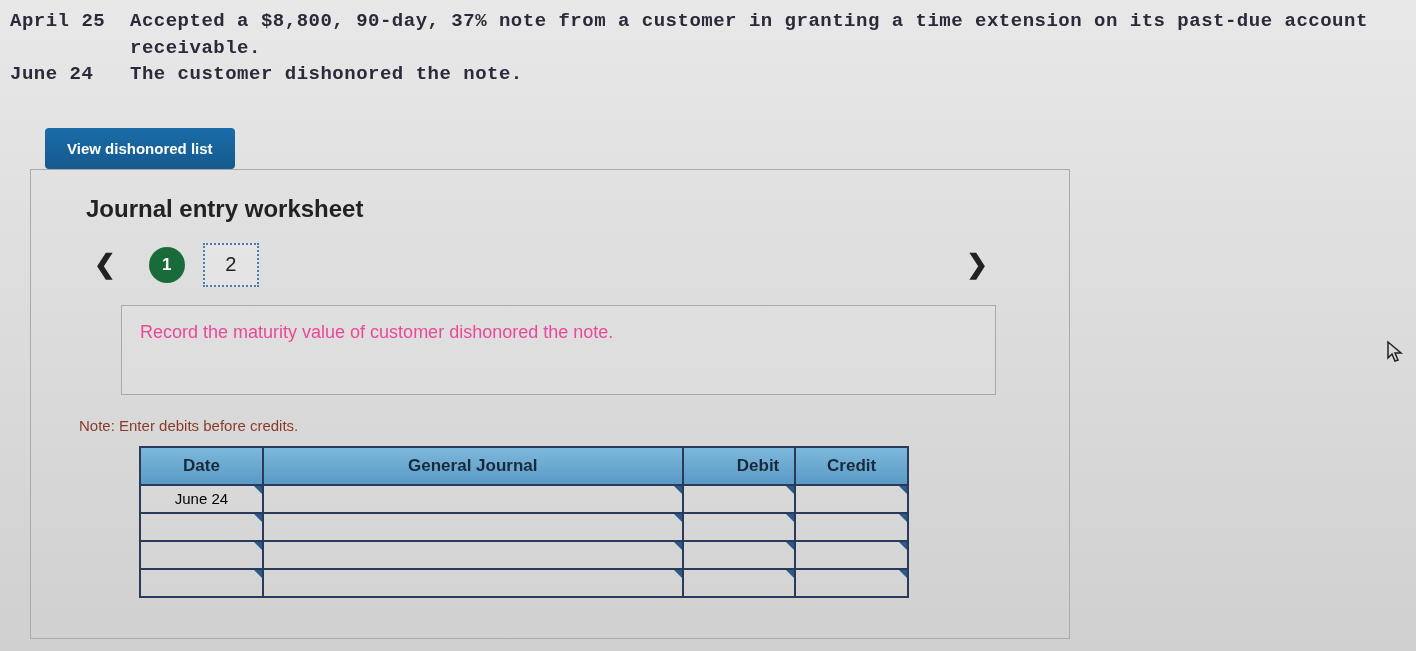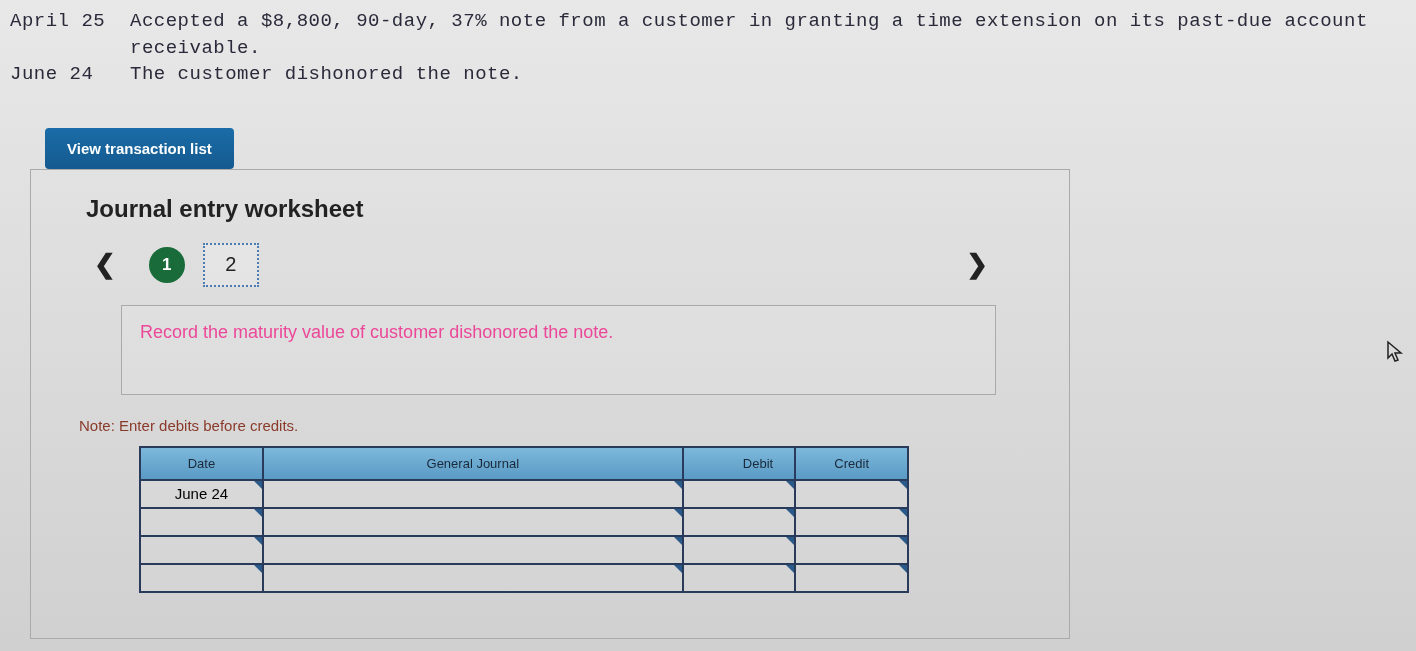--- a/index.html
+++ b/index.html
@@ -19,20 +19,21 @@
       font-family: 'Courier New', monospace;
       font-size: 19px;
       color: #2a2a3a;
       padding: 8px 10px 10px 10px;
       line-height: 1.4;
       letter-spacing: 0.5px;
     }
     .transaction-row {
       display: flex;
       gap: 20px;
+      font-weight: bold;
     }
     .transaction-date {
       min-width: 100px;
     }
     .view-transaction-btn {
       background: linear-gradient(to bottom, #1a6ca8, #155a8f);
       color: #fff;
       font-weight: bold;
       font-size: 15px;
       padding: 12px 22px;
@@ -123,22 +124,22 @@
       margin: 22px 0 12px 48px;
     }
     .journal-table {
       margin-left: 108px;
       border-collapse: collapse;
       width: 770px;
     }
     .journal-table th {
       background: linear-gradient(to bottom, #7db8db, #5a9ac5);
       color: #1a2a3a;
-      font-weight: normal;
-      font-size: 13px;
+      font-weight: bold;
+      font-size: 17px;
       padding: 8px 6px;
       border: 2px solid #2a3a5a;
       text-align: center;
     }
     .journal-table th.date-col { width: 120px; }
     .journal-table th.gj-col { width: 410px; }
     .journal-table th.debit-col { width: 110px; padding-left: 44px; }
     .journal-table th.credit-col { width: 110px; }
     .journal-table td {
       border: 2px solid #2a3a5a;
@@ -174,21 +175,21 @@
   <div class="transaction-row">
     <span class="transaction-date">April 25</span>
     <span>Accepted a $8,800, 90-day, 37% note from a customer in granting a time extension on its past-due account receivable.</span>
   </div>
   <div class="transaction-row">
     <span class="transaction-date">June 24</span>
     <span>The customer dishonored the note.</span>
   </div>
 </div>
 
-<button class="view-transaction-btn">View transaction list</button>
+<button class="view-transaction-btn">View dishonored list</button>
 
 <div class="worksheet-panel">
   <div class="worksheet-title">Journal entry worksheet</div>
 
   <div class="pager-row">
     <button class="pager-arrow">❮</button>
     <span class="pager-badge">1</span>
     <span class="pager-box">2</span>
     <button class="pager-arrow right">❯</button>
   </div>

